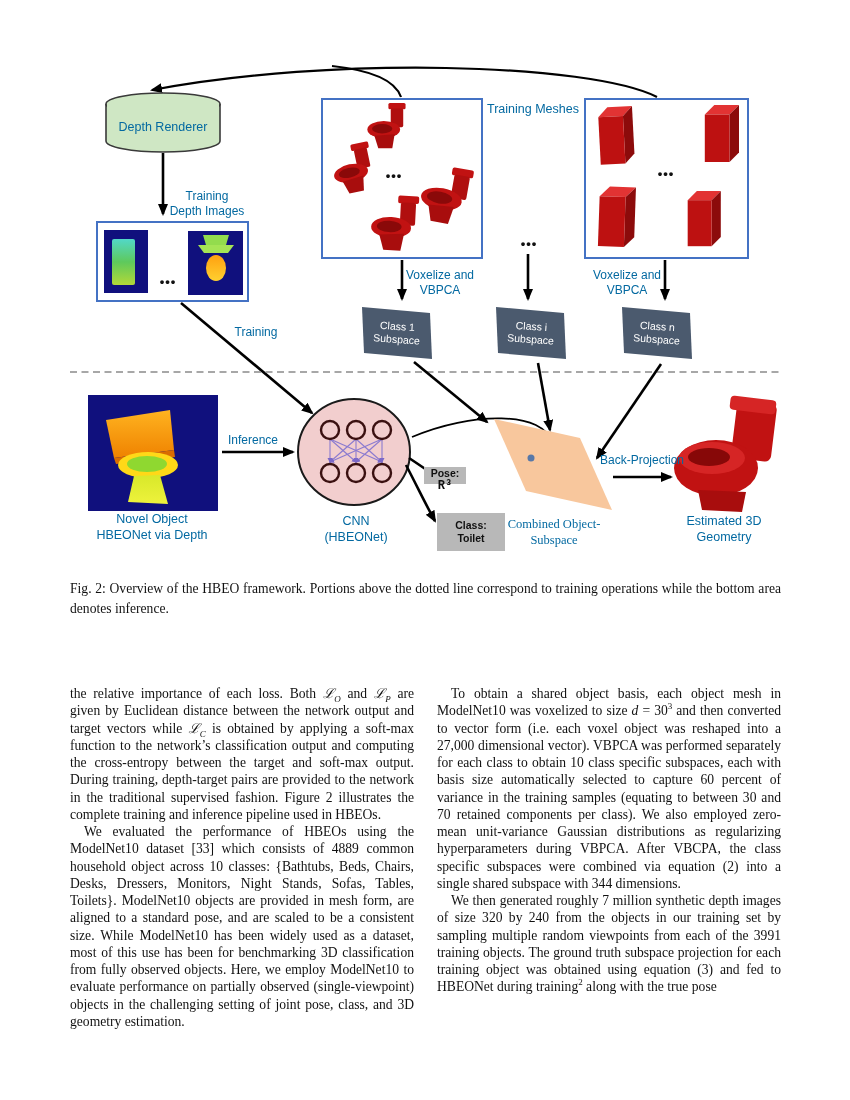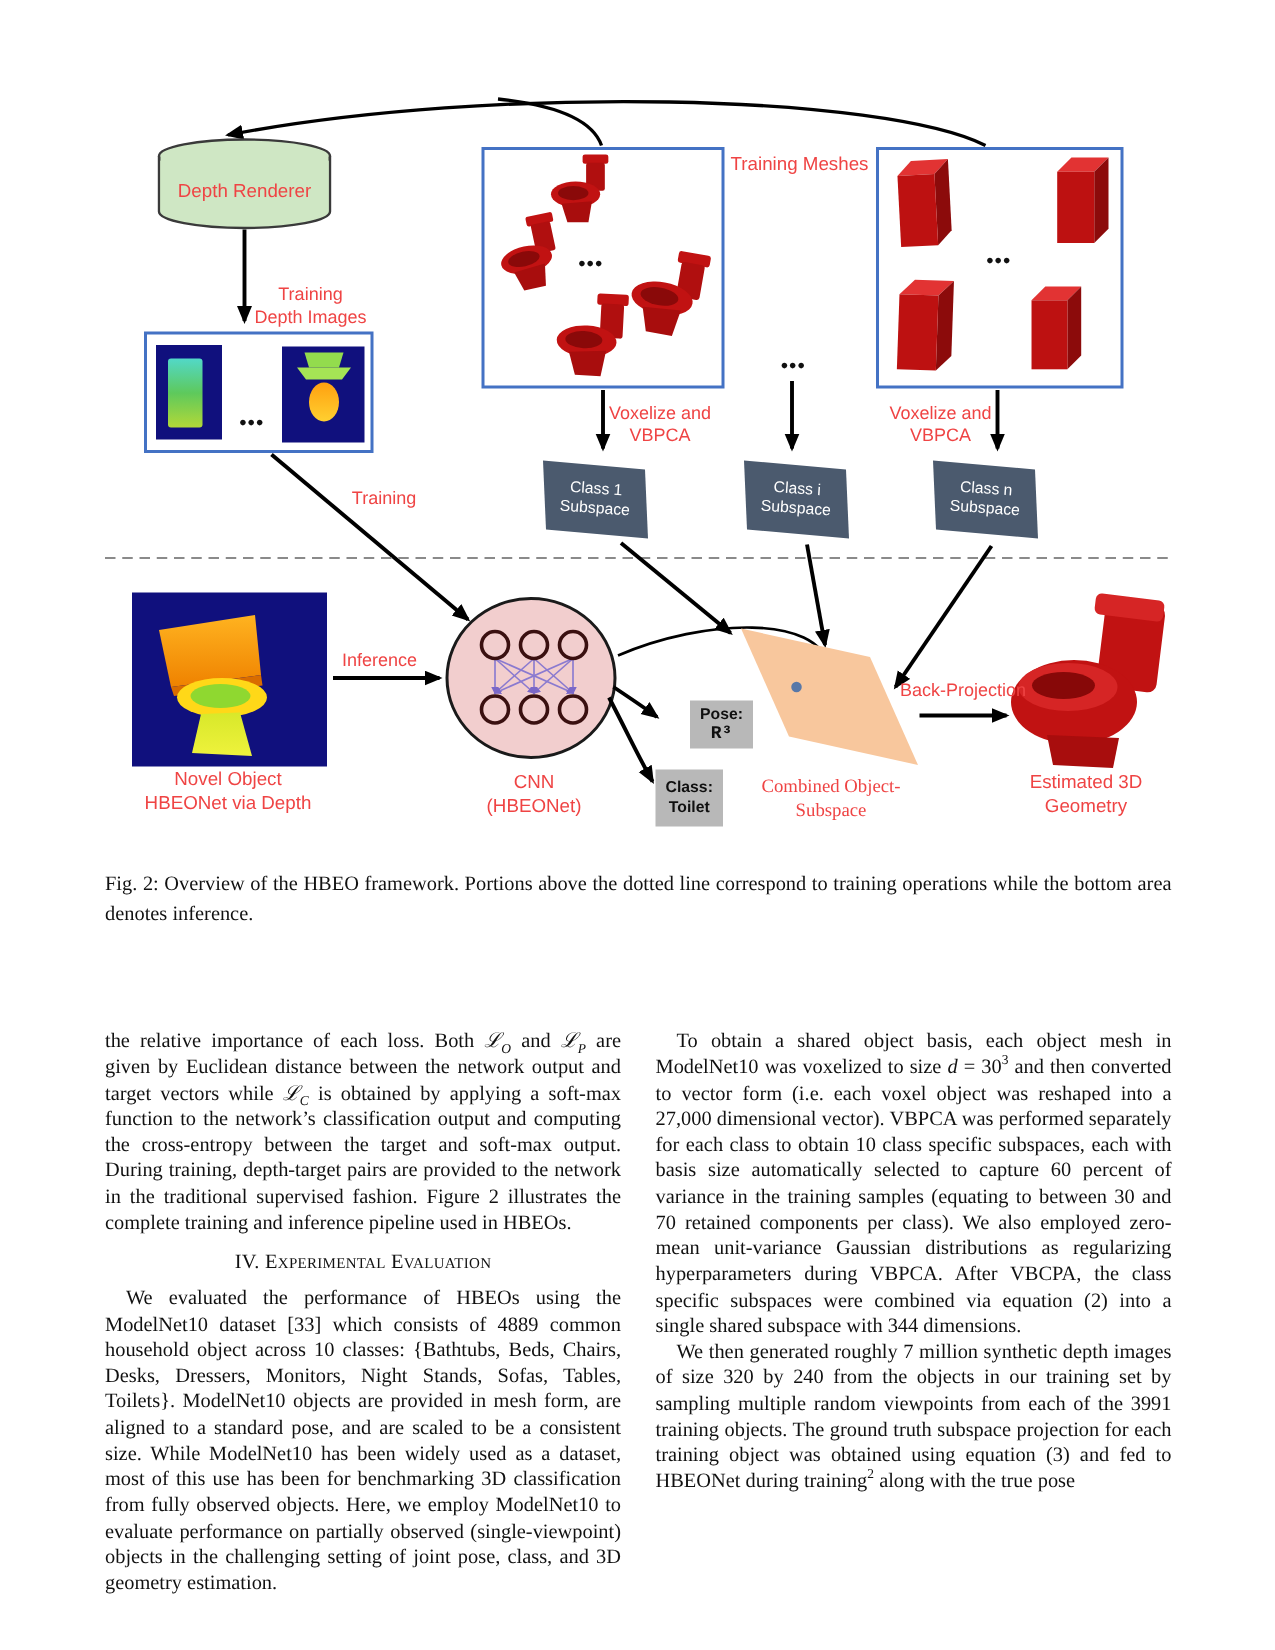--- a/index.html
+++ b/index.html
@@ -5,21 +5,21 @@
   html,body { margin:0; padding:0; background:#ffffff; }
   .page {
     position:relative; width:850px; height:1100px; background:#ffffff;
     font-family:"Liberation Serif", serif; color:#111; overflow:hidden;
   }
   
   .fig-area { position:absolute; left:0; top:0; width:850px; height:575px; }
   .fig-area svg { position:absolute; left:0; top:0; }
   .flabel {
     position:absolute; transform:translateX(-50%);
-    font-family:"Liberation Sans", sans-serif; color:#ef4444;
+    font-family:"Liberation Sans", sans-serif; color:#0369a1;
     font-size:12px; line-height:15px; text-align:center; white-space:pre-line;
   }
   .flabel.big { font-size:12.5px; line-height:15.5px; }
   .flabel.white {
     color:#ffffff; font-size:10.5px; line-height:13px;
     transform:translate(-50%,-50%) rotate(4deg);
   }
   .flabel.dots { font-size:13px; font-weight:bold; letter-spacing:1px; color:#111; }
   .outbox {
     position:absolute; background:#b8b8b8; color:#101010;
@@ -239,35 +239,34 @@
 
     <div class="flabel big" style="left:152px; top:512px;">Novel Object
 HBEONet via Depth</div>
     <div class="flabel big" style="left:356px; top:514px;">CNN
 (HBEONet)</div>
     <div class="flabel big" style="left:554px; top:517px;font-family:Liberation Serif, serif;">Combined Object-
 Subspace</div>
     <div class="flabel big" style="left:724px; top:514px;">Estimated 3D
 Geometry</div>
 
-    <div class="outbox" style="left:460px; top:467px; width:42px; height:32px;">
+    <div class="outbox" style="left:424px; top:467px; width:42px; height:17px;justify-content:space-between;">
       <span>Pose:</span>
       <span class="serifval">R³</span>
     </div>
-    <div class="outbox" style="left:437px; top:513px; width:45px; height:38px;">
+    <div class="outbox" style="left:437px; top:513px; width:68px; height:38px;">
       <span>Class:</span>
       <span>Toilet</span>
     </div>
   </div>
 
   <div class="caption">Fig. 2: Overview of the HBEO framework. Portions above the dotted line correspond to training operations while the bottom area denotes inference.</div>
 
   <div class="col left">
     <p>the relative importance of each loss. Both <i>ℒ<sub>O</sub></i> and <i>ℒ<sub>P</sub></i> are given by Euclidean distance between the network output and target vectors while <i>ℒ<sub>C</sub></i> is obtained by applying a soft-max function to the network’s classification output and computing the cross-entropy between the target and soft-max output. During training, depth-target pairs are provided to the network in the traditional supervised fashion. Figure 2 illustrates the complete training and inference pipeline used in HBEOs.</p>
-    <h4 class="section-heading">IV. Experimental Evaluation</h4>
     <p class="indent">We evaluated the performance of HBEOs using the ModelNet10 dataset [33] which consists of 4889 common household object across 10 classes: {Bathtubs, Beds, Chairs, Desks, Dressers, Monitors, Night Stands, Sofas, Tables, Toilets}. ModelNet10 objects are provided in mesh form, are aligned to a standard pose, and are scaled to be a consistent size. While ModelNet10 has been widely used as a dataset, most of this use has been for benchmarking 3D classification from fully observed objects. Here, we employ ModelNet10 to evaluate performance on partially observed (single-viewpoint) objects in the challenging setting of joint pose, class, and 3D geometry estimation.</p>
   </div>
 
   <div class="col right">
     <p class="indent">To obtain a shared object basis, each object mesh in ModelNet10 was voxelized to size <i>d</i> = 30<sup>3</sup> and then converted to vector form (i.e. each voxel object was reshaped into a 27,000 dimensional vector). VBPCA was performed separately for each class to obtain 10 class specific subspaces, each with basis size automatically selected to capture 60 percent of variance in the training samples (equating to between 30 and 70 retained components per class). We also employed zero-mean unit-variance Gaussian distributions as regularizing hyperparameters during VBPCA. After VBCPA, the class specific subspaces were combined via equation (2) into a single shared subspace with 344 dimensions.</p>
     <p class="indent">We then generated roughly 7 million synthetic depth images of size 320 by 240 from the objects in our training set by sampling multiple random viewpoints from each of the 3991 training objects. The ground truth subspace projection for each training object was obtained using equation (3) and fed to HBEONet during training<sup>2</sup> along with the true pose</p>
   </div>
 
 </div>
 

